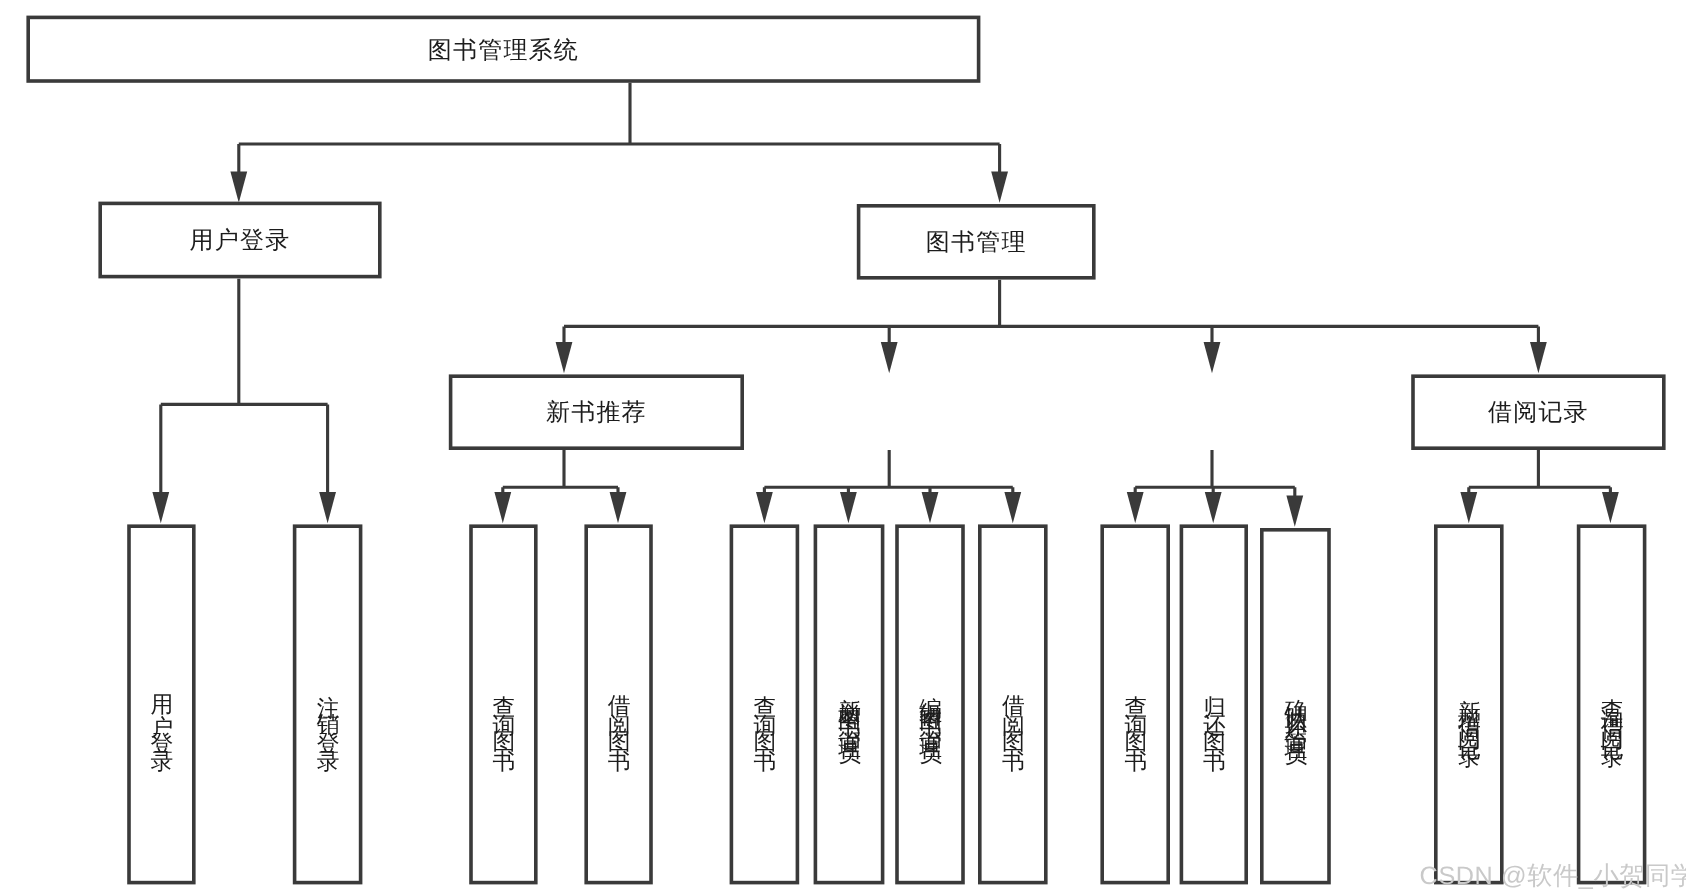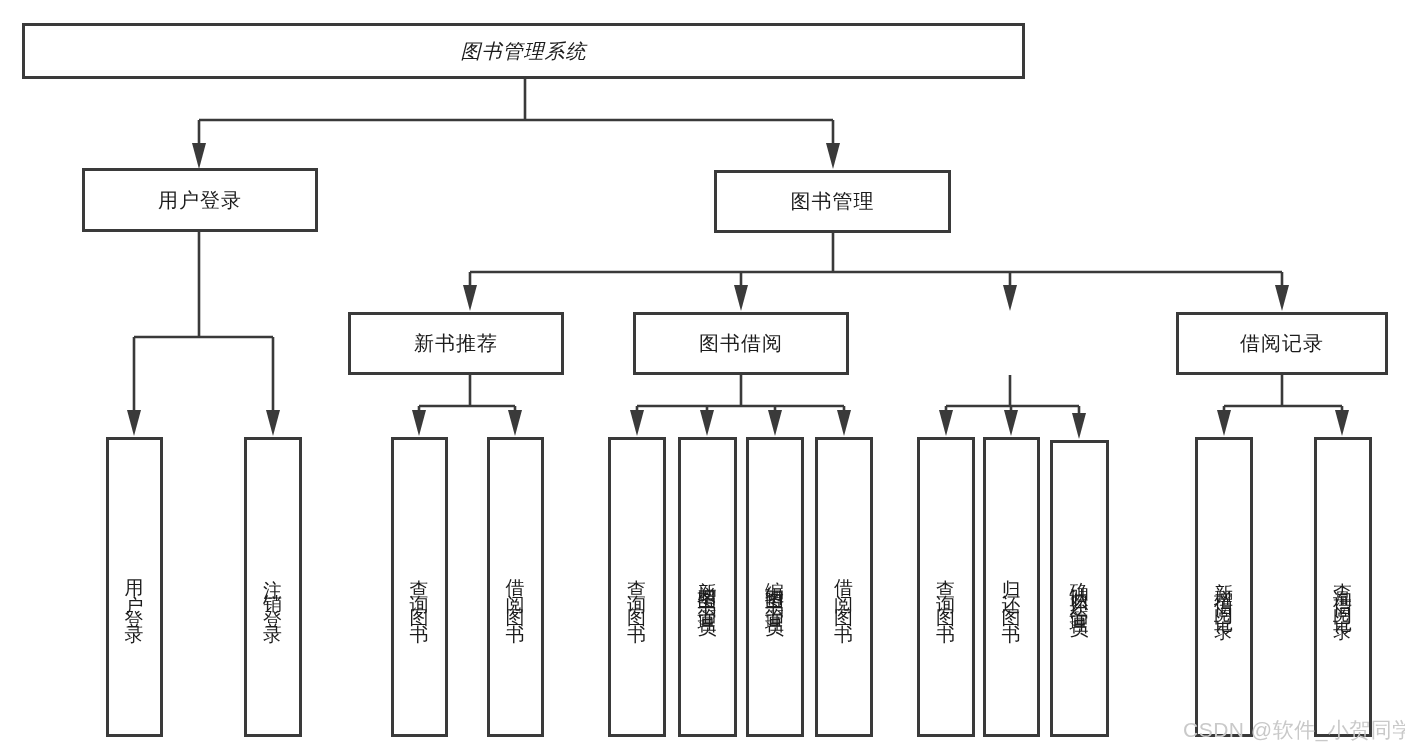--- a/index.html
+++ b/index.html
@@ -101,27 +101,26 @@
       <polygon points="1004,410 1018,410 1011,436"></polygon>
       <polygon points="1072,413 1086,413 1079,439"></polygon>
     </g>
     <g>
       <path d="M1282 375 V406 M1224 406 H1342 M1224 406 V412 M1342 406 V412"></path>
       <polygon points="1217,410 1231,410 1224,436"></polygon>
       <polygon points="1335,410 1349,410 1342,436"></polygon>
     </g>
   </svg>
 
-  <div class="hbox" style="left:22px; top:23px; width:1003px; height:56px;font-style:italic;">图书管理系统</div>
+  <div class="hbox" style="left:22px; top:13px; width:795px; height:56px;">图书管理系统</div>
 
   <div class="hbox" style="left:82px; top:168px; width:236px; height:64px;">用户登录</div>
-  <div class="hbox" style="left:714px; top:170px; width:237px; height:63px;">图书管理</div>
+  <div class="hbox" style="left:714px; top:170px; width:199px; height:63px;">图书管理</div>
 
-  <div class="hbox" style="left:348px; top:312px; width:216px; height:63px;font-family:Liberation Mono, monospace;">新书推荐</div>
-  <div class="hbox" style="left:633px; top:312px; width:216px; height:63px;">图书借阅</div>
+  <div class="hbox" style="left:374px; top:312px; width:246px; height:63px;font-family:Liberation Mono, monospace;">新书推荐</div>
   <div class="hbox" style="left:1176px; top:312px; width:212px; height:63px;">借阅记录</div>
 
   <div class="vbox sp4" style="left:106px; width:57px;">
     <span>用户登录</span>
   </div>
   <div class="vbox sp4" style="left:244px; width:58px;">
     <span>注销登录</span>
   </div>
 
   <div class="vbox sp4" style="left:391px; width:57px;">

